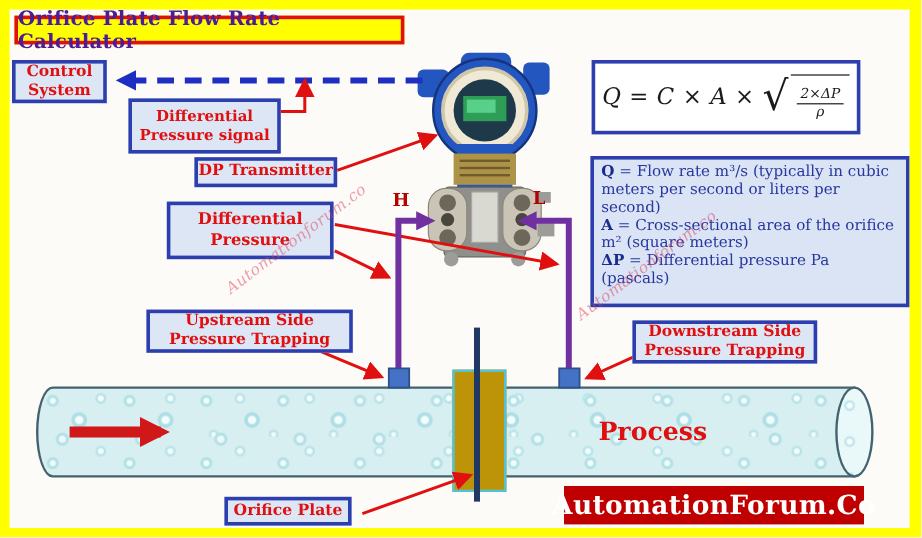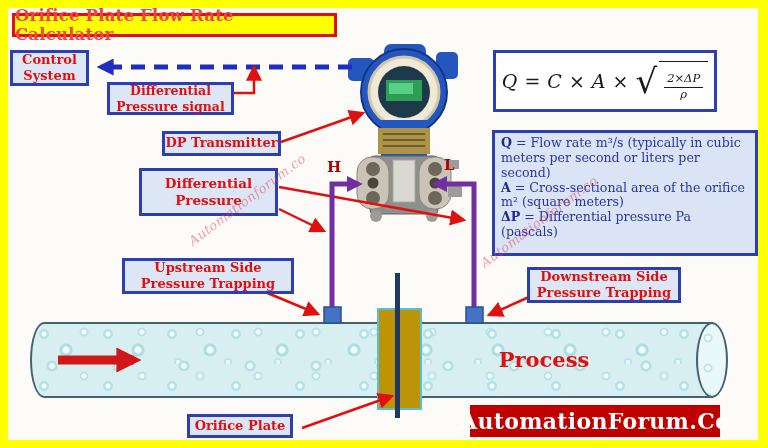--- a/index.html
+++ b/index.html
@@ -5,21 +5,21 @@
   html,body{margin:0;padding:0;background:#e8e8e8;}
   .stage{position:relative;width:768px;height:448px;background:#fdfbf7;overflow:hidden;
          font-family:"DejaVu Serif","Liberation Serif",serif;}
   .yellow-frame{position:absolute;inset:0;border:8px solid #ffff00;border-right-width:10px;
                 pointer-events:none;z-index:60;}
   .abs{position:absolute;box-sizing:border-box;}
   
   .lbox{background:#dce6f5;border:3px solid #2d3fae;color:#e01010;font-weight:bold;
         display:flex;align-items:center;justify-content:center;text-align:center;
         line-height:1.25;z-index:30;}
-  .title-box{background:#ffff00;border:3px solid #e01010;color:#ef4444;font-weight:bold;
+  .title-box{background:#ffff00;border:3px solid #e01010;color:#4c1d95;font-weight:bold;
         display:flex;align-items:center;justify-content:center;z-index:30;font-size:16.5px;
         letter-spacing:.2px;}
   
   .formula-box{background:#ffffff;border:3px solid #2d3fae;z-index:30;
         display:flex;align-items:center;justify-content:center;}
   .formula{display:flex;align-items:center;gap:7px;font-style:italic;font-size:19px;color:#1a1a1a;}
   .fop{font-style:normal;}
   .sqrt-sign{font-size:34px;font-style:normal;font-weight:normal;margin-right:-5px;line-height:1;}
   .sqrt-body{border-top:1.5px solid #1a1a1a;padding:2px 5px 0 5px;}
   .frac{display:inline-flex;flex-direction:column;align-items:center;font-size:11.5px;line-height:1.15;font-style:italic;}
@@ -129,21 +129,21 @@
   </svg>
 
   <div class="abs title-box" style="left:12px;top:13px;width:325px;height:24px;">
     <span>Orifice Plate Flow Rate Calculator</span>
   </div>
 
   <div class="abs lbox" style="left:10px;top:50px;width:79px;height:36px;font-size:13px;padding:0 16px;">
     <span>Control System</span>
   </div>
 
-  <div class="abs lbox" style="left:107px;top:82px;width:127px;height:33px;font-size:12.5px;padding:0 6px;">
+  <div class="abs lbox" style="left:107px;top:82px;width:127px;height:46px;font-size:12.5px;padding:0 6px;">
     <span>Differential Pressure signal</span>
   </div>
 
   <div class="abs lbox" style="left:162px;top:131px;width:119px;height:25px;font-size:13px;">
     <span>DP Transmitter</span>
   </div>
 
   <div class="abs lbox" style="left:139px;top:168px;width:139px;height:48px;font-size:13.5px;padding:0 16px;">
     <span>Differential Pressure</span>
   </div>

